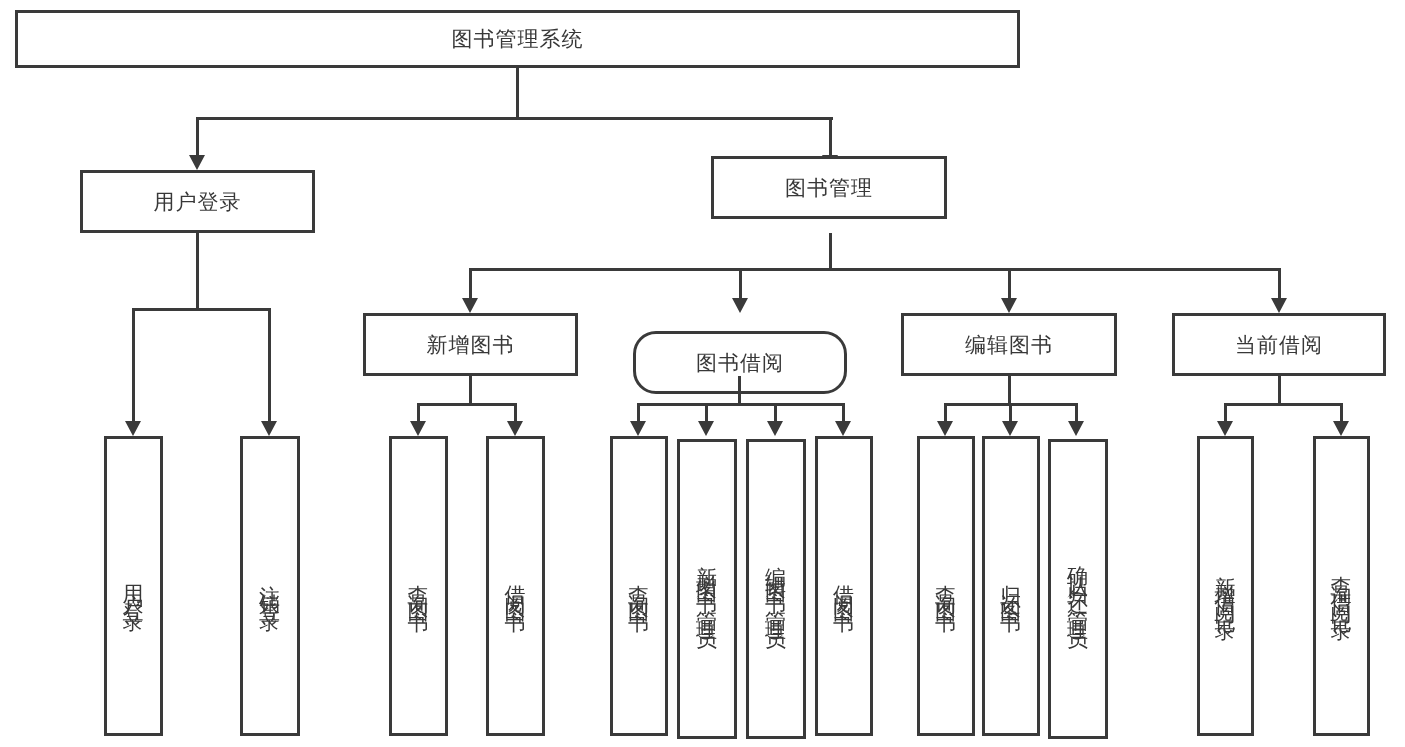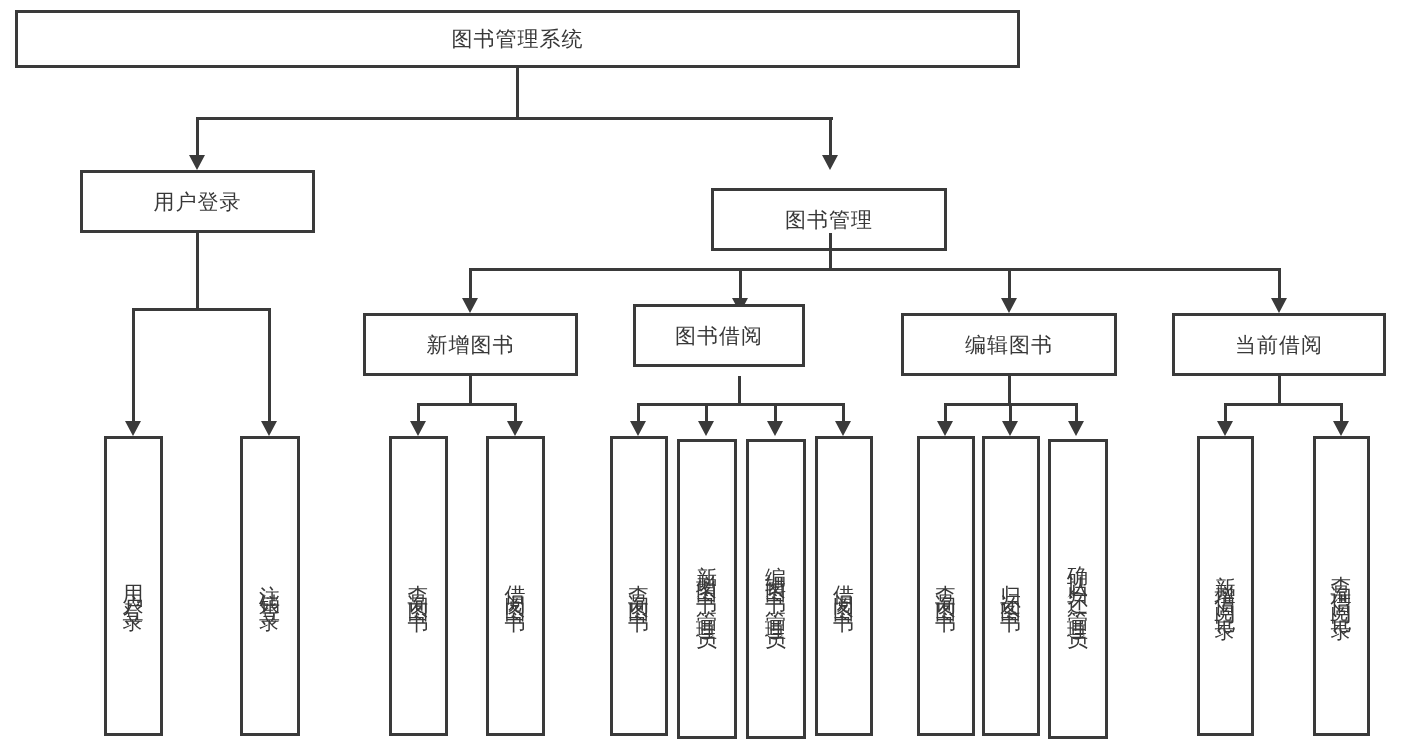--- a/index.html
+++ b/index.html
@@ -81,21 +81,21 @@
   <div class="ln" style="left:516px; top:68px; width:3px; height:51px;"></div>
   <div class="ln" style="left:196px; top:117px; width:637px; height:3px;"></div>
   <div class="ln" style="left:196px; top:117px; width:3px; height:42px;"></div>
   <div class="ar" style="left:189px; top:155px;"></div>
   <div class="ln" style="left:829px; top:117px; width:3px; height:42px;"></div>
   <div class="ar" style="left:822px; top:155px;"></div>
 
   <div class="box" style="left:80px; top:170px; width:235px; height:63px;">
     <span>用户登录</span>
   </div>
-  <div class="box" style="left:711px; top:188px; width:236px; height:63px;">
+  <div class="box" style="left:711px; top:156px; width:236px; height:63px;">
     <span>图书管理</span>
   </div>
 
   <div class="ln" style="left:196px; top:233px; width:3px; height:78px;"></div>
   <div class="ln" style="left:132px; top:308px; width:139px; height:3px;"></div>
   <div class="ln" style="left:132px; top:308px; width:3px; height:116px;"></div>
   <div class="ar" style="left:125px; top:421px;"></div>
   <div class="ln" style="left:268px; top:308px; width:3px; height:116px;"></div>
   <div class="ar" style="left:261px; top:421px;"></div>
 
@@ -106,21 +106,21 @@
   <div class="ln" style="left:739px; top:268px; width:3px; height:33px;"></div>
   <div class="ar" style="left:732px; top:298px;"></div>
   <div class="ln" style="left:1008px; top:268px; width:3px; height:33px;"></div>
   <div class="ar" style="left:1001px; top:298px;"></div>
   <div class="ln" style="left:1278px; top:268px; width:3px; height:33px;"></div>
   <div class="ar" style="left:1271px; top:298px;"></div>
 
   <div class="box" style="left:363px; top:313px; width:215px; height:63px;">
     <span>新增图书</span>
   </div>
-  <div class="box" style="left:633px; top:304px; width:172px; height:63px;">
+  <div class="box" style="left:633px; top:331px; width:214px; height:63px;border-radius:23px;">
     <span>图书借阅</span>
   </div>
   <div class="box" style="left:901px; top:313px; width:216px; height:63px;">
     <span>编辑图书</span>
   </div>
   <div class="box" style="left:1172px; top:313px; width:214px; height:63px;">
     <span>当前借阅</span>
   </div>
 
   <div class="ln" style="left:469px; top:376px; width:3px; height:30px;"></div>

